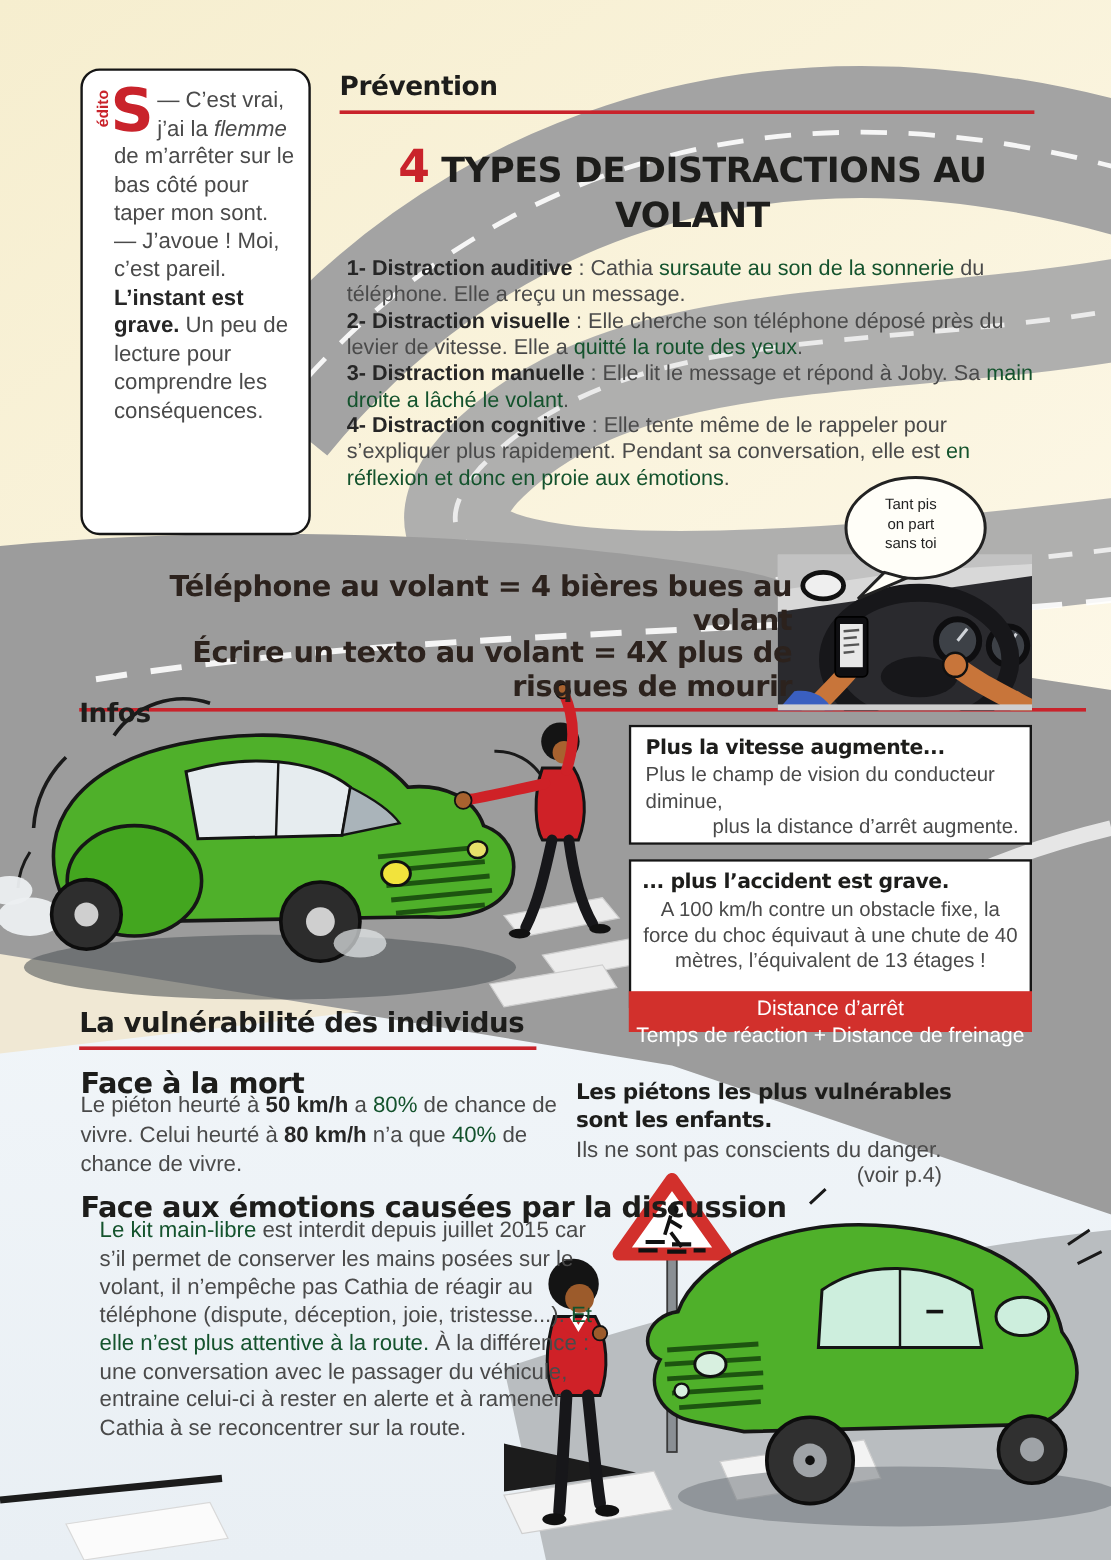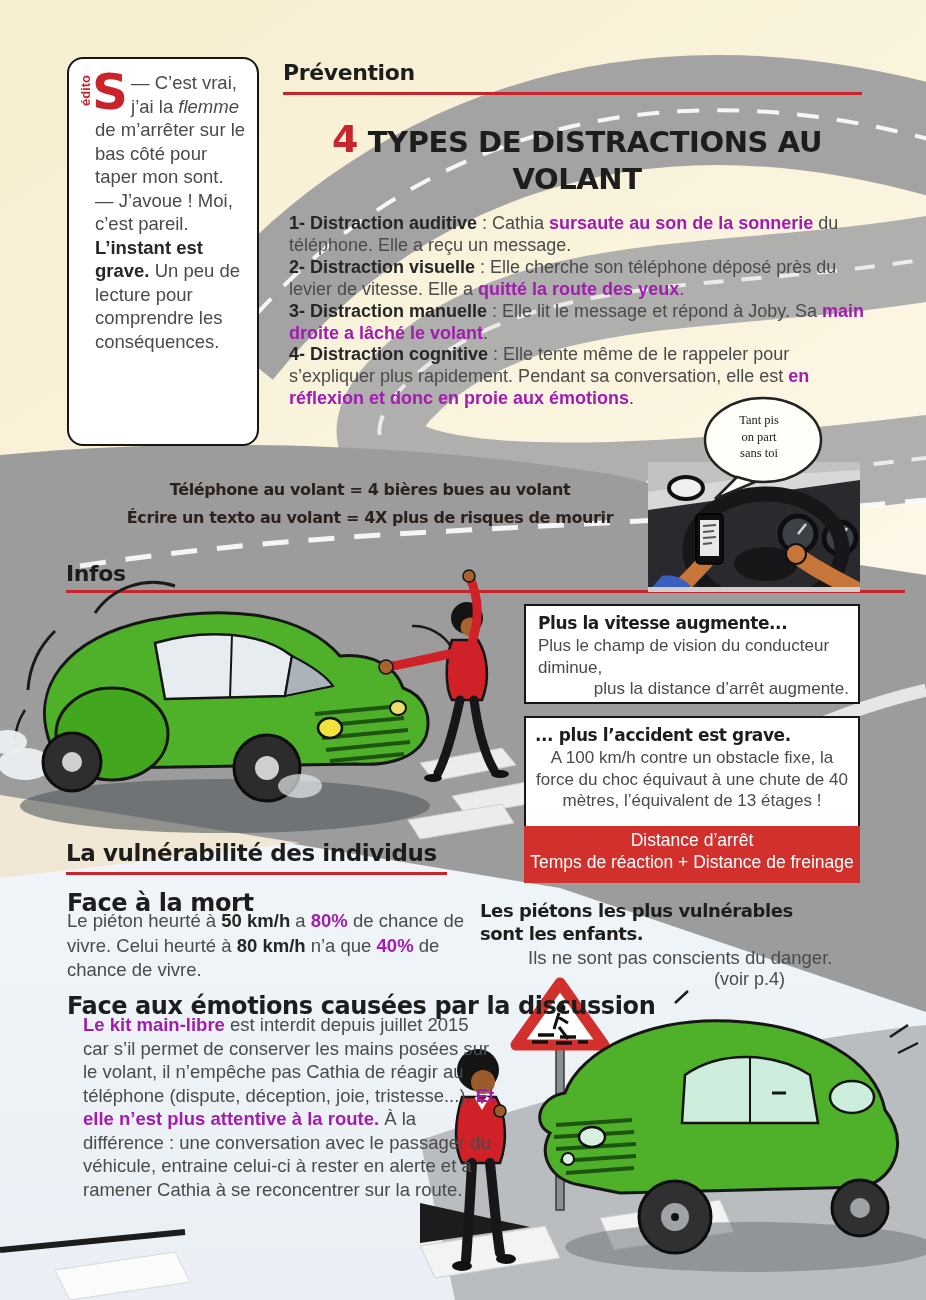--- a/index.html
+++ b/index.html
@@ -14,60 +14,60 @@
   
   .edito-box { left:67px; top:57px; width:192px; height:389px; background:#fff;
                border:2.5px solid #161616; border-radius:16px; box-sizing:border-box;
                padding:12px 10px 8px 26px; font-size:18.5px; line-height:23.5px; color:#4a4a4a; }
   .edito-box p { margin:0; }
   .edito-label { position:absolute; left:5px; top:16px; writing-mode:vertical-rl; transform:rotate(180deg);
                  color:#c9232b; font-size:13px; font-weight:700; font-family:"Liberation Sans",sans-serif; }
   .dropcap { float:left; font-size:50px; line-height:40px; font-weight:700; color:#c9232b;
              margin:1px 3px 0 -3px; font-family:"DejaVu Sans",sans-serif; }
   .seg-b { font-weight:700; color:#262626; }
-  .seg-r { font-weight:700; color:#a21caf; }
+  .seg-r { font-weight:400; color:#14532d; }
   .seg-i { font-style:italic; }
 
   .kicker { font-size:22px; }
   .kicker-prevention { left:283px; top:60px; }
   .rule-prevention  { left:283px; top:92px; width:579px; }
-  .kicker-infos { left:66px; top:561px;text-align:center; }
+  .kicker-infos { left:66px; top:583px;text-align:center; }
   .rule-infos  { left:66px; top:590px; width:839px; }
 
   .title { left:288px; top:121px; width:578px; text-align:center; font-size:29px; line-height:37px; }
   .title .num { color:#c9232b; font-size:38px; }
 
   .list { left:289px; top:213px; width:590px; font-size:18px; line-height:21.9px; color:#4a4a4a; }
   .list p { margin:0; }
 
   .bubble-text { left:713px; top:412px; width:92px; text-align:center;
-                 font-family:Liberation Serif, serif; font-size:12.5px; line-height:16.5px; color:#222; }
-
-  .slogans { left:80px; top:476px; width:580px; text-align:center; font-size:16px; line-height:27.5px; color:#2c221d; }
+                 font-family:Liberation Sans, sans-serif; font-size:12.5px; line-height:16.5px; color:#222; }
+
+  .slogans { left:80px; top:476px; width:580px; text-align:right; font-size:24px; line-height:27.5px; color:#2c221d; }
 
   .info-box { left:524px; width:336px; background:#fff; border:2.5px solid #161616; box-sizing:border-box;
               padding:6px 9px; color:#4a4a4a; font-size:17px; line-height:21.5px; }
   .box1 { top:604px; height:100px;padding-left:12px; }
   .box2 { top:716px; height:124px; text-align:center; }
   .box-title { font-size:17px; line-height:23px; text-align:left; }
   .box1 .line2 { text-align:right; }
-  .red-box { left:524px; top:826px; width:336px; height:57px; background:#d2302c; color:#fff; text-align:center;
+  .red-box { left:524px; top:826px; width:336px; height:34px; background:#d2302c; color:#fff; text-align:center;
              font-size:17.5px; line-height:22px; padding-top:3px; box-sizing:border-box; }
 
   .kicker-vuln { left:66px; top:840px; font-size:23px; }
   .rule-vuln  { left:66px; top:872px; width:381px; }
 
   .sub-head { font-size:24px; }
   .mort-head { left:67px; top:889px; }
   .mort-para { left:67px; top:909px; width:404px; font-size:18.5px; line-height:24.5px; color:#4a4a4a; }
   .emo-head  { left:67px; top:992px; }
   .emo-para  { left:83px; top:1013px; width:412px; font-size:18.5px; line-height:23.5px; color:#4a4a4a; }
 
   .children-head { left:480px; top:899px; font-size:18px; line-height:23px; }
-  .children-body { left:480px; top:947px; width:340px; font-size:18.5px; color:#4a4a4a;margin-left:48px; }
+  .children-body { left:480px; top:947px; width:340px; font-size:18.5px; color:#4a4a4a; }
   .children-ref  { left:630px; top:969px; width:155px; text-align:right; font-size:18px; color:#4a4a4a; }
 </style>
 </head>
 <body>
 
 <div id="page">
 
   <svg class="abs z0" width="926" height="1300" viewBox="0 0 926 1300">
     <defs>
       <linearGradient id="cream" x1="0" y1="0" x2="1" y2="1">

